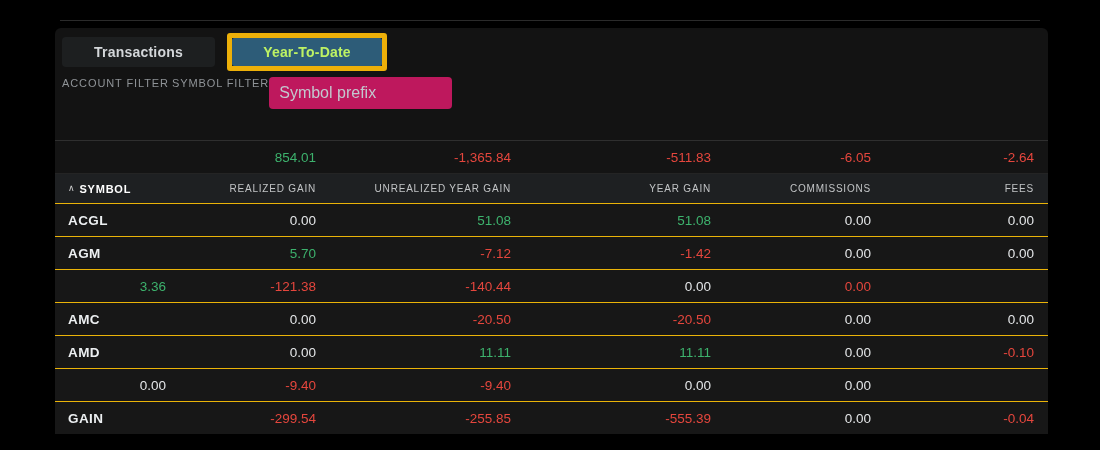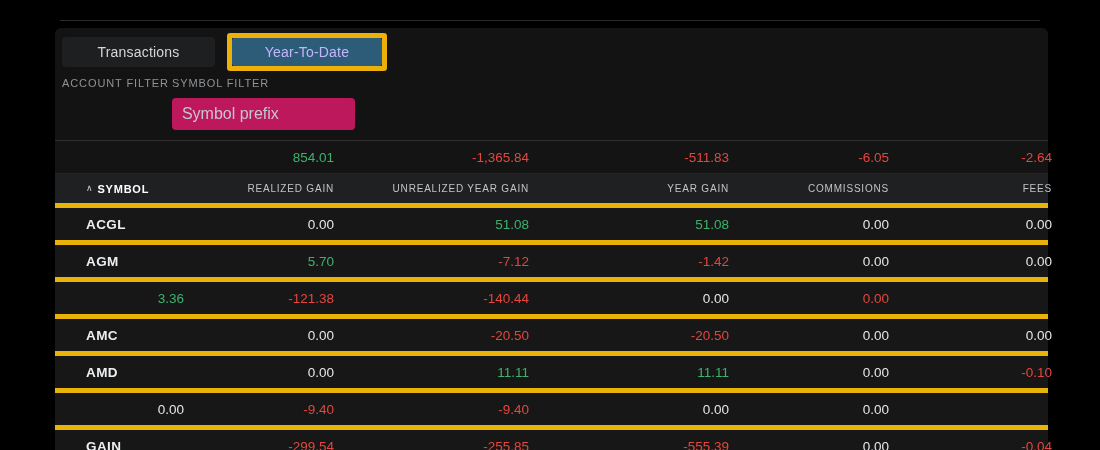--- a/index.html
+++ b/index.html
@@ -7,55 +7,55 @@
     width:1100px;height:450px;background:#000;overflow:hidden;position:relative;
     font-family:"Liberation Sans","DejaVu Sans",sans-serif;
     -webkit-font-smoothing:antialiased;
   }
   .top-line{position:absolute;left:60px;top:20px;width:980px;height:1px;background:#2b2b2b;}
   .panel{position:absolute;left:55px;top:28px;width:993px;height:402px;background:#131313;border-radius:6px 6px 0 0;}
 
   
   .tabs{position:absolute;left:7px;top:3px;display:flex;align-items:center;gap:12px;height:42px;}
   .tab{width:153px;height:30px;display:flex;align-items:center;justify-content:center;
-       background:#1d1f20;border-radius:4px;color:#d4d7da;font-size:14px;font-weight:400;
+       background:#1d1f20;border-radius:4px;color:#d4d7da;font-size:14px;font-weight:700;
        letter-spacing:.2px;cursor:pointer;}
   .tab-highlight{border:5px solid var(--highlight);border-radius:3px;}
-  .tab.active{width:150px;height:28px;background:var(--active-tab);color:#c4b5fd;border-radius:2px;}
+  .tab.active{width:150px;height:28px;background:var(--active-tab);color:#bef264;border-radius:2px;}
 
   
   .filters{position:absolute;left:7px;top:49px;display:flex;}
-  .fblock{display:flex;flex-direction:column;}
+  .fblock{display:flex;flex-direction:row;}
   .flabel{font-size:11px;color:#8f9397;letter-spacing:.9px;margin-bottom:9px;font-weight:400;}
   .account-pill{width:265px;height:32px;background:#1d1f20;border-radius:4px;display:flex;
         align-items:center;padding:0 12px;box-sizing:border-box;cursor:pointer;}
   .dots{display:flex;align-items:center;gap:3px;margin-right:2px;}
   .dot{width:11px;height:11px;border-radius:50%;background:#ffffff;}
   .dot.first{background:#9b2b9f;}
   .pill-text{color:#ffffff;font-size:15px;font-weight:500;letter-spacing:.3px;}
   .pill-spacer{flex:1;}
   .pill-chevron{color:#8d9296;font-size:15px;line-height:1;}
   .fblock.symbol{margin-left:3px;}
   .symbol-input{width:183px;height:32px;background:#be185d;border:none;border-radius:4px;
         color:#e8eaec;font-size:16px;padding:0 10px;box-sizing:border-box;outline:none;
         font-family:"Liberation Sans","DejaVu Sans",sans-serif;}
   .symbol-input::placeholder{color:#c3c8cf;opacity:1;}
 
   
   .table-area{position:absolute;left:0;top:112px;width:993px;border-top:1px solid #2f2f2f;}
-  .trow{display:grid;grid-template-columns:125px 150px 195px 200px 160px 163px;align-items:stretch;padding-left:18px;}
+  .trow{display:grid;grid-template-columns:125px 150px 195px 200px 160px 163px;align-items:stretch;}
   .cell{display:flex;align-items:center;justify-content:flex-end;padding-right:14px;box-sizing:border-box;
         font-size:13.5px;}
   .cell.sym{justify-content:flex-start;padding-left:13px;padding-right:0;}
   .totals-row{height:32px;background:#141414;}
   .header-row{height:29px;background:#1e2022;border-top:1px solid #242424;}
   .header-row .cell{font-size:10px;color:#c2c4c6;letter-spacing:.8px;font-weight:400;}
   .header-row .cell.sym{color:#ffffff;font-weight:700;font-size:11px;}
   .sort-caret{font-size:9px;color:#cfcfcf;margin-right:4px;font-weight:400;transform:translateY(-1px);}
-  .data-row{height:32px;background:#171717;border-top:5px solid #eab308;cursor:default;}
+  .data-row{height:32px;background:#171717;border-top:1px solid #eab308;cursor:default;}
   .data-row .cell.sym{color:#eceff1;font-weight:700;letter-spacing:.4px;font-size:13.5px;}
   .g{color:var(--green);}
   .r{color:var(--red);}
   .n{color:#e4e6e8;}
 </style>
 </head>
 <body>
 
 <div class="top-line"></div>
 

